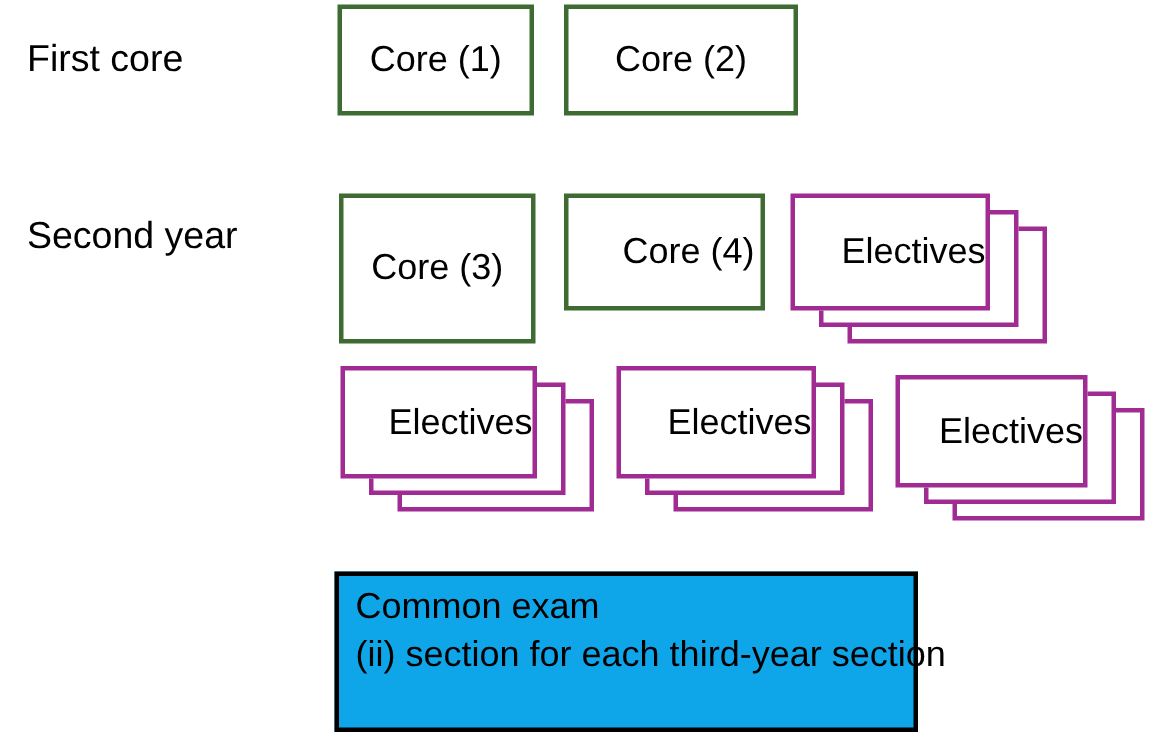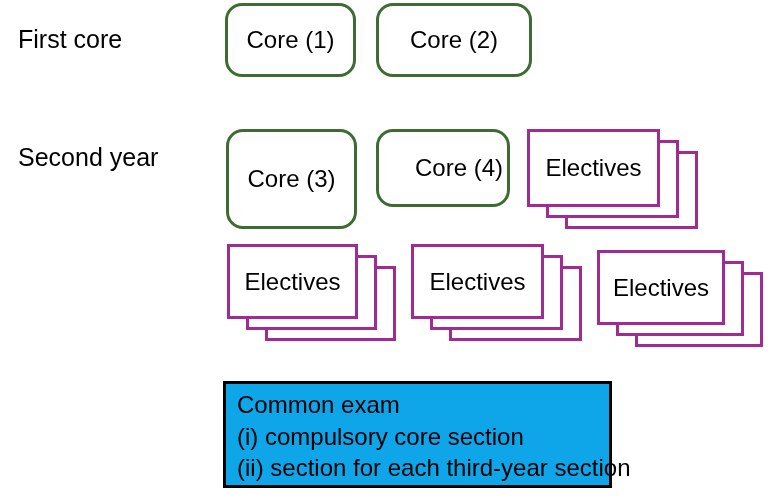--- a/index.html
+++ b/index.html
@@ -27,21 +27,20 @@
 
   .box {
     position: absolute;
     box-sizing: border-box;
     background: #fff;
     display: flex;
     align-items: center;
     justify-content: center;
     font-size: 24px;
     white-space: nowrap;
-    border-radius: 17px;
   }
   .core { border: 3px solid var(--core-border, #3E6B32); }
 
   .pos-core1 { left: 225px; top: 3px;   width: 131px; height: 74px; }
   .pos-core2 { left: 376px; top: 3px;   width: 156px; height: 74px; }
   .pos-core3 { left: 226px; top: 129px; width: 131px; height: 100px; }
   .pos-core4 { left: 376px; top: 129px; width: 134px; height: 78px; padding-left: 32px; }
 
   .stack { position: absolute; }
   .pos-stack-y2  { left: 527px; top: 129px; width: 133px; height: 78px; }
@@ -56,21 +55,21 @@
     height: 100%;
     background: #fff;
     border: 3px solid var(--elective-border, #A02B93);
   }
   .layer.l3 { left: 38px; top: 22px; }
   .layer.l2 { left: 19px; top: 11px; }
   .layer.front {
     left: 0; top: 0;
     display: flex;
     align-items: center;
-    justify-content: center;
+    justify-content: flex-end;
     font-size: 24px;
     white-space: nowrap;
   }
 
   .exam-box {
     position: absolute;
     left: 223px;
     top: 381px;
     width: 389px;
     height: 107px;
@@ -131,17 +130,16 @@
   <div class="stack pos-stack-c">
     <div class="layer l3"></div>
     <div class="layer l2"></div>
     <div class="layer front">
       <span>Electives</span>
     </div>
   </div>
 
   <div class="exam-box">
     <div class="exam-line">Common exam</div>
-    <div class="exam-line">(i) compulsory core section</div>
     <div class="exam-line">(ii) section for each third-year section</div>
   </div>
 
 </div>
 
 </body></html>

